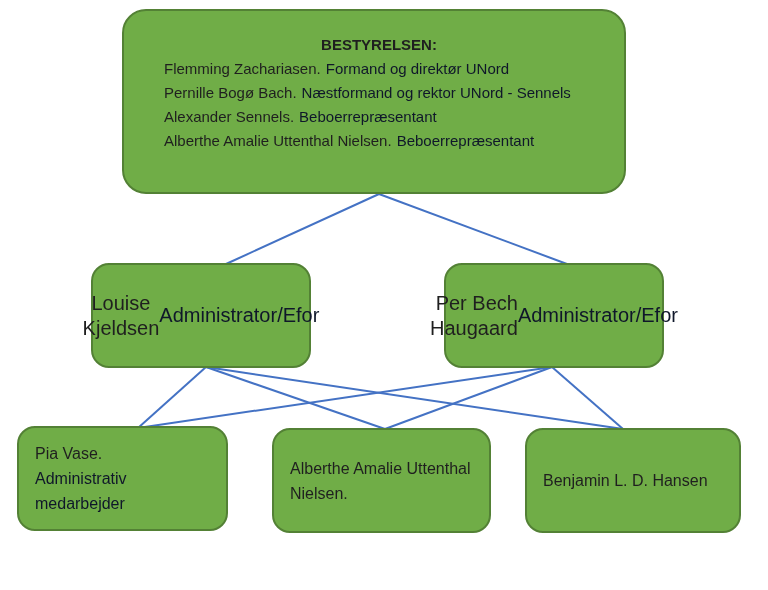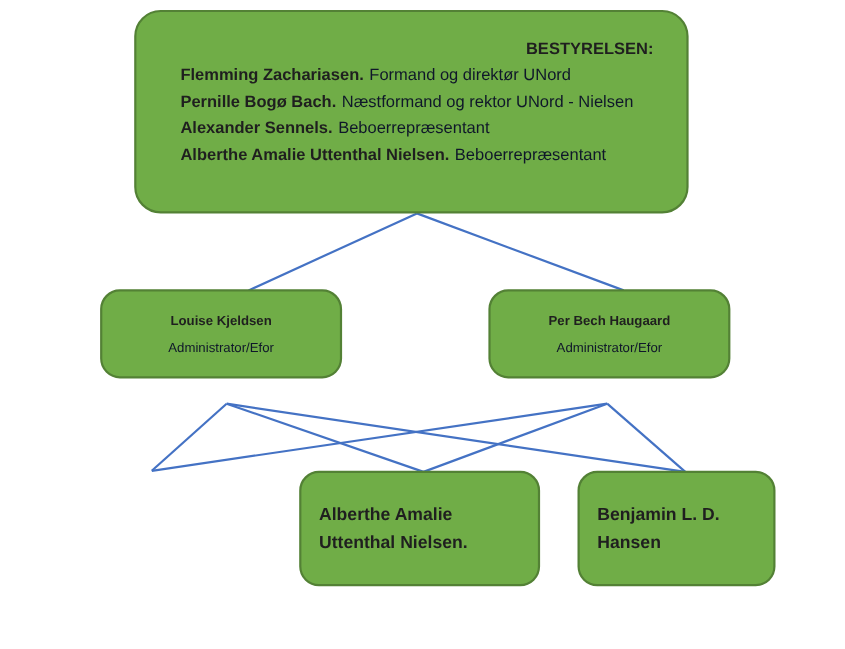--- a/index.html
+++ b/index.html
@@ -25,75 +25,75 @@
     position: absolute;
     box-sizing: border-box;
     background: #70AD47;
     border: 2px solid #538135;
     border-radius: 18px;
     z-index: 1;
     color: #202020;
   }
   .node .name {
     color: #1f1f1f;
-    font-weight: bold;
+    font-weight: normal;
   }
   .node .role {
     color: #0f172a;
   }
   
   .board-box {
     left: 122px;
     top: 9px;
     width: 504px;
     height: 185px;
     border-radius: 24px;
     padding: 22px 30px 0 40px;
     font-size: 15px;
     line-height: 24px;
   }
   .board-title {
-    text-align: right;
+    text-align: center;
     font-weight: bold;
     color: #1f1f1f;
     margin-bottom: 0px;
   }
   .board-member .name {
     margin-right: 5px;
   }
   
   .manager-box {
     top: 263px;
     width: 220px;
-    height: 81px;
+    height: 105px;
     display: flex;
-    flex-direction: column;
+    flex-direction: row;
     align-items: center;
     justify-content: center;
     text-align: center;
-    font-size: 12px;
+    font-size: 20px;
     line-height: 25px;
   }
   .manager-box.left  { left: 91px; }
   .manager-box.right { left: 444px; text-align: right; }
   
   .staff-box {
     width: 219px;
     height: 105px;
     display: flex;
     flex-direction: column;
     justify-content: center;
     text-align: left;
     font-size: 16px;
     line-height: 25px;
     padding: 0 18px 0 16px;
   }
   .staff-box.pos-0 { left: 17px;  top: 426px; width: 211px; }
   .staff-box.pos-1 { left: 272px; top: 428px; width: 219px; }
-  .staff-box.pos-2 { left: 525px; top: 428px; width: 180px; }
+  .staff-box.pos-2 { left: 525px; top: 428px; width: 216px; }
 </style>
 </head>
 <body>
 
 <div class="canvas">
 
   <svg class="connectors" width="768" height="590" viewBox="0 0 768 590">
 
     <line x1="379" y1="194" x2="226" y2="264" stroke="#4472C4" stroke-width="2"></line>
     <line x1="379" y1="194" x2="567" y2="264" stroke="#4472C4" stroke-width="2"></line>
@@ -106,39 +106,43 @@
     <line x1="552" y1="367" x2="385" y2="429" stroke="#4472C4" stroke-width="2"></line>
     <line x1="552" y1="367" x2="623" y2="429" stroke="#4472C4" stroke-width="2"></line>
   </svg>
 
   <div class="node board-box">
     <div class="board-title">BESTYRELSEN:</div>
     <div class="board-member">
       <span class="name">Flemming Zachariasen.</span><span class="role">Formand og direktør UNord</span>
     </div>
     <div class="board-member">
-      <span class="name">Pernille Bogø Bach.</span><span class="role">Næstformand og rektor UNord - Nielsen</span>
+      <span class="name">Pernille Bogø Bach.</span><span class="role">Næstformand og rektor UNord - Sennels</span>
     </div>
     <div class="board-member">
       <span class="name">Alexander Sennels.</span><span class="role">Beboerrepræsentant</span>
     </div>
     <div class="board-member">
       <span class="name">Alberthe Amalie Uttenthal Nielsen.</span><span class="role">Beboerrepræsentant</span>
     </div>
   </div>
 
   <div class="node manager-box left">
     <div class="name">Louise Kjeldsen</div>
     <div class="role">Administrator/Efor</div>
   </div>
   <div class="node manager-box right">
     <div class="name">Per Bech Haugaard</div>
     <div class="role">Administrator/Efor</div>
   </div>
 
+  <div class="node staff-box pos-0">
+    <div class="name">Pia Vase.</div>
+    <div class="role">Administrativ medarbejder</div>
+  </div>
   <div class="node staff-box pos-1">
     <div class="name">Alberthe Amalie Uttenthal Nielsen.</div>
   </div>
   <div class="node staff-box pos-2">
     <div class="name">Benjamin L. D. Hansen</div>
   </div>
 
 </div>
 
 </body></html>

